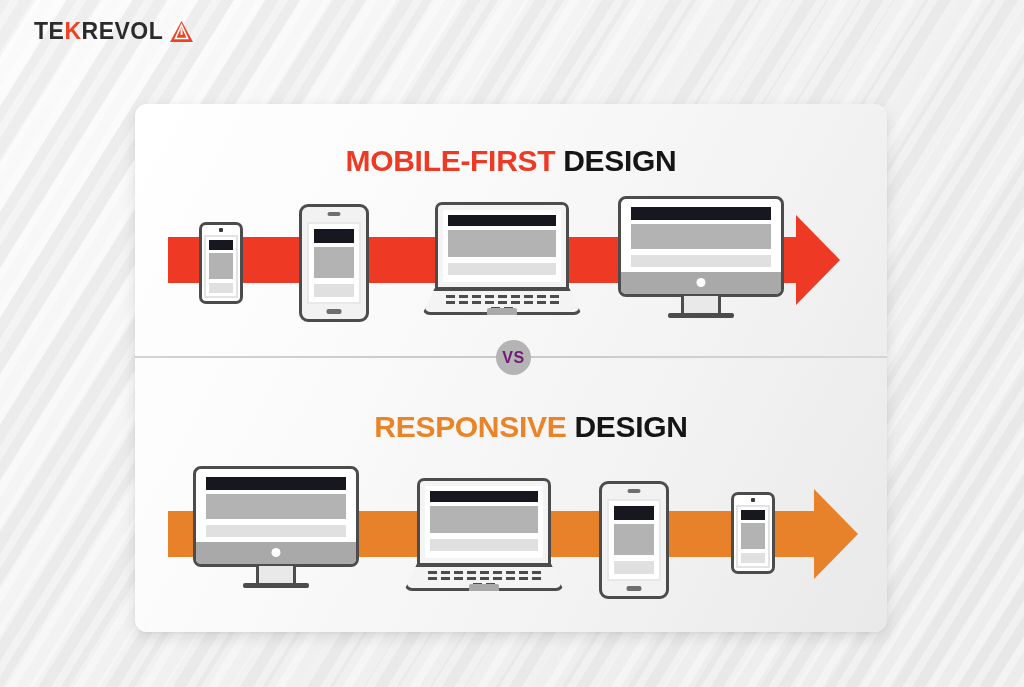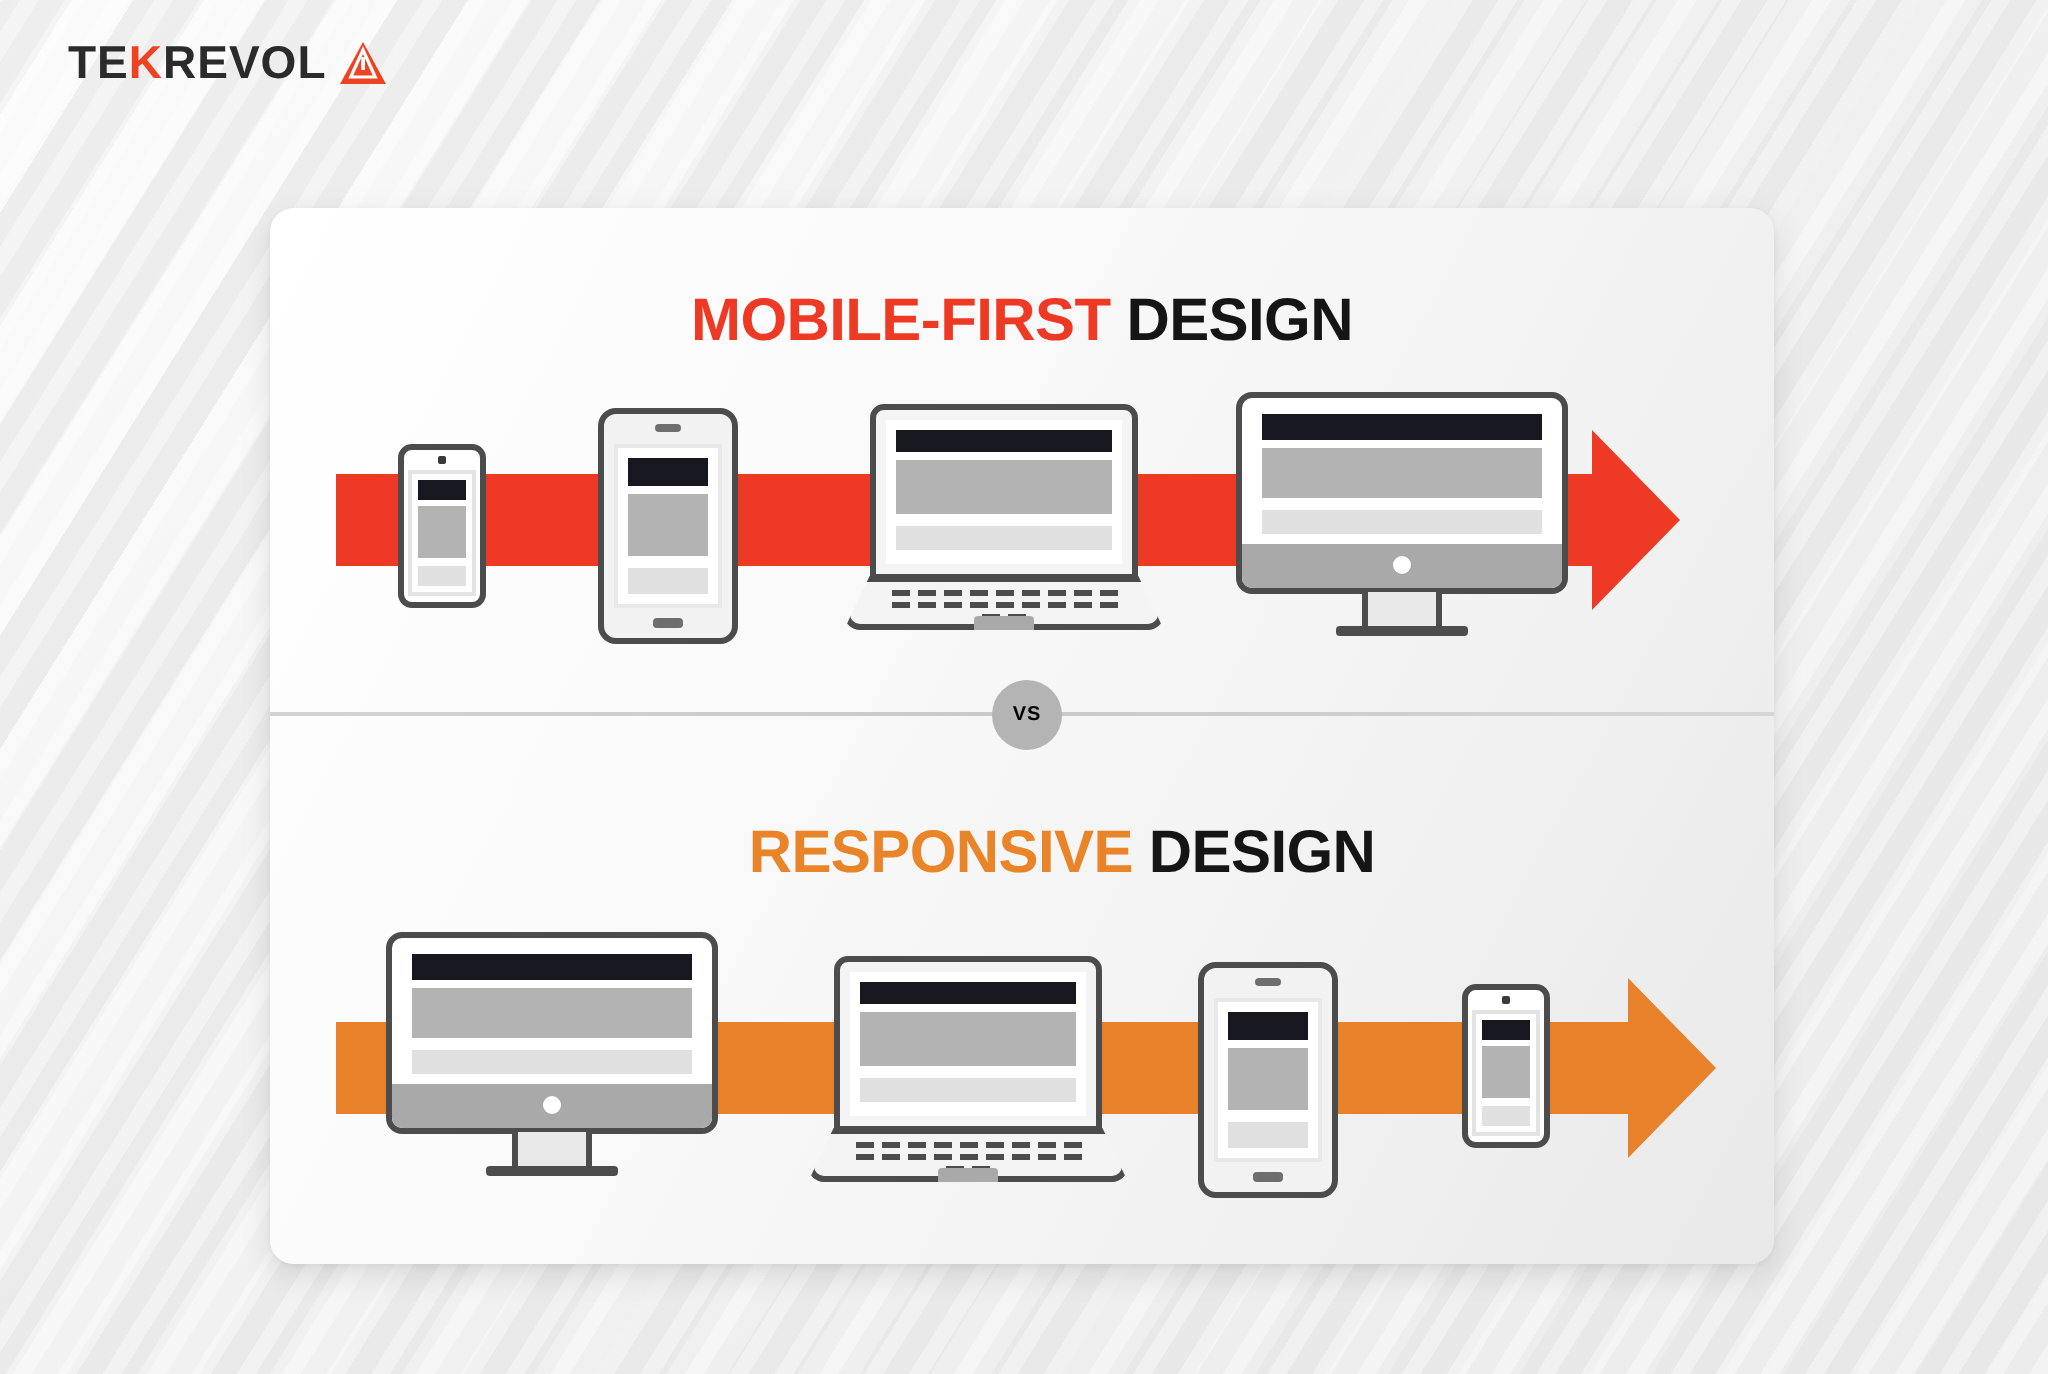--- a/index.html
+++ b/index.html
@@ -125,23 +125,23 @@
     z-index: 5;
   }
   #vs-badge {
     position: absolute;
     left: 361px;
     top: 236px;
     width: 35px;
     height: 35px;
     border-radius: 50%;
     background: #b4b4b4;
-    color: #000000;
+    color: #701a75;
     font-weight: bold;
-    font-size: 10px;
+    font-size: 16px;
     letter-spacing: 0.5px;
     display: flex;
     align-items: center;
     justify-content: center;
     z-index: 6;
   }
 
   
   .band {
     position: absolute;

